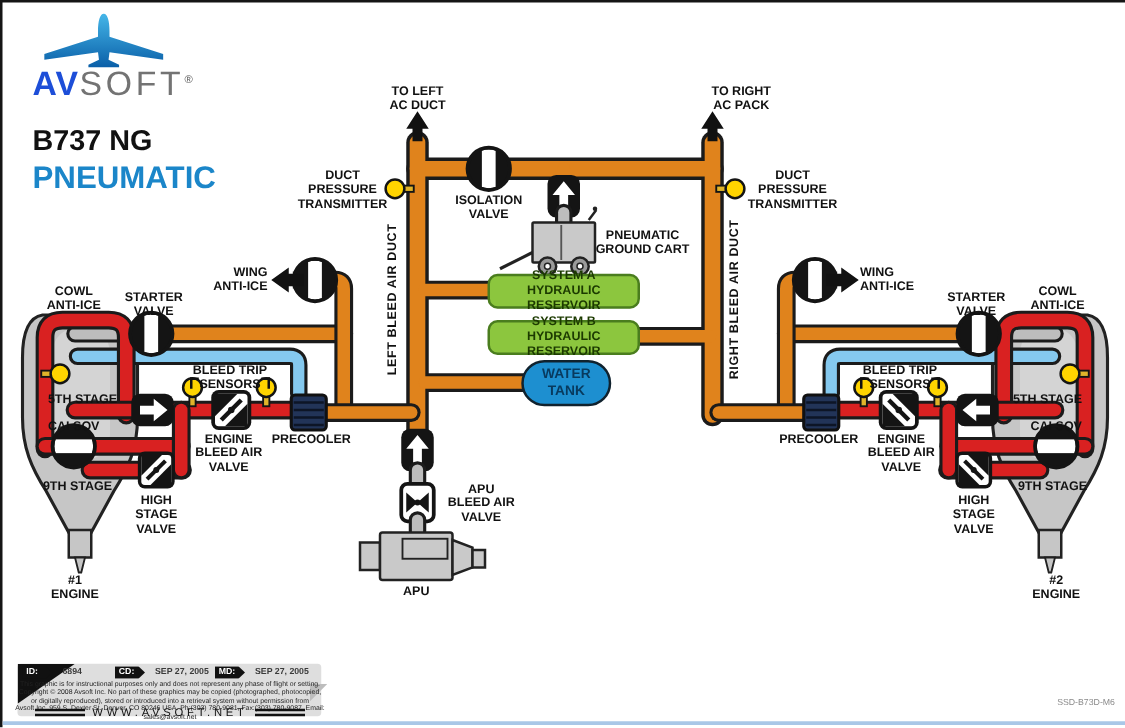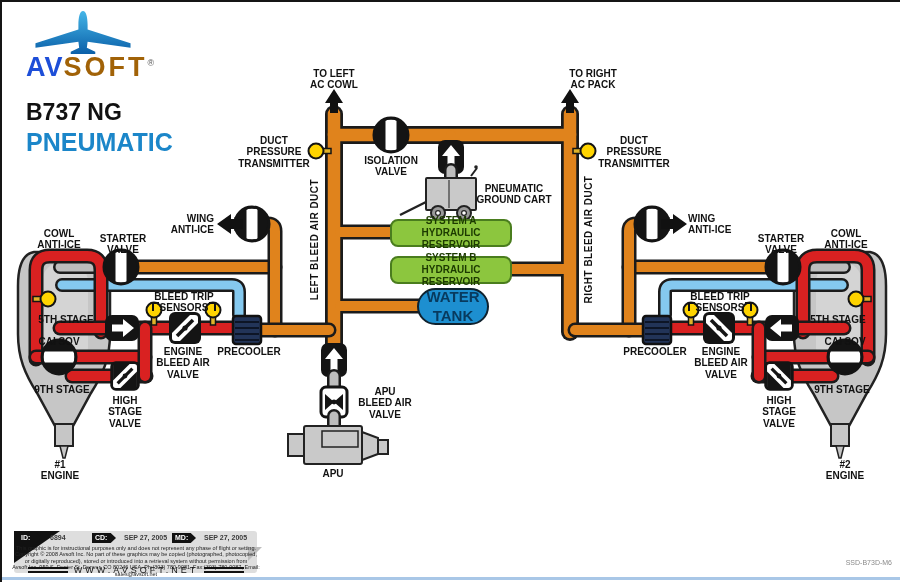--- a/index.html
+++ b/index.html
@@ -26,28 +26,28 @@
        text-align:center;white-space:pre-line;transform:translateX(-50%)}
   .ra{transform:none;text-align:right}
   .la{transform:none;text-align:left}
   .vl{position:absolute;width:150px;font-weight:bold;font-size:10px;letter-spacing:.5px;
       color:#111;text-align:center;white-space:nowrap;transform:rotate(-90deg)}
   .box{position:absolute;display:flex;align-items:center;justify-content:center;
        text-align:center;font-weight:bold;white-space:pre-line}
   .resv{width:122px;height:28px;background:var(--reservoir_green);
         border:2.5px solid #4a7d1e;border-radius:8px;font-size:10px;line-height:1.2;color:#1c3a00}
   .wtank{width:72px;height:37px;background:var(--water_blue);border:2.5px solid #10222e;
-         border-radius:19px;font-size:15px;line-height:1.25;color:#083A5E}
+         border-radius:19px;font-size:11px;line-height:1.25;color:#083A5E}
   .bk{position:absolute;width:7px;height:9px}
   .bkl{border-left:2px solid #111;border-top:2px solid #111}
   .bkr{border-right:2px solid #111;border-top:2px solid #111}
   
   .logotxt{position:absolute;left:24px;top:50px;font-size:27px;letter-spacing:1px;white-space:nowrap}
   .logotxt .av{font-weight:900;color:#1d4ed8}
-  .logotxt .soft{font-weight:700;color:#a16207;letter-spacing:3px}
+  .logotxt .soft{font-weight:400;color:#737373;letter-spacing:3px}
   .logotxt .reg{font-size:9px;color:#555;vertical-align:super}
   .t1{position:absolute;left:24px;top:97px;font-size:23px;font-weight:800;color:#111}
   .t2{position:absolute;left:24px;top:126px;font-size:25px;font-weight:700;color:var(--title_blue)}
   .t3{position:absolute;left:24px;top:153px;font-size:25px;font-weight:700;color:var(--title_blue)}
   
   .fband{position:absolute;left:12px;top:529px;width:243px;height:42px;background:#DEDEDE;border-radius:3px}
   .ftri{position:absolute;left:12px;top:529px;width:46px;height:32px;background:#111;
         clip-path:polygon(0 0,100% 0,0 100%)}
   .ftri2{position:absolute;left:246px;top:545px;width:14px;height:14px;background:#BDBDBD;
          clip-path:polygon(0 0,100% 0,0 100%)}
@@ -270,21 +270,21 @@
     </linearGradient>
       </defs>
     <path d="M70,4 C74,4 76,12 76,22 L76,28 L132,46 L132,52 L76,44 L75,52 L86,57 L86,60 L54,60 L54,57
              L65,52 L64,44 L8,52 L8,46 L64,28 L64,22 C64,12 66,4 70,4 Z" fill="url(#pg)"></path>
   </svg>
   <div class="logotxt"><span class="av">AV</span><span class="soft">SOFT</span><span class="reg">®</span></div>
   <div class="t1">B737 NG</div>
   <div class="t2">PNEUMATIC</div>
 
   <div class="lbl" style="left:332px;top:66px">TO LEFT
-AC COWL</div>
+AC DUCT</div>
   <div class="lbl" style="left:591px;top:66px">TO RIGHT
 AC PACK</div>
   <div class="lbl" style="left:272px;top:133px">DUCT
 PRESSURE
 TRANSMITTER</div>
   <div class="lbl" style="left:632px;top:133px">DUCT
 PRESSURE
 TRANSMITTER</div>
   <div class="lbl" style="left:389px;top:153px">ISOLATION
 VALVE</div>

